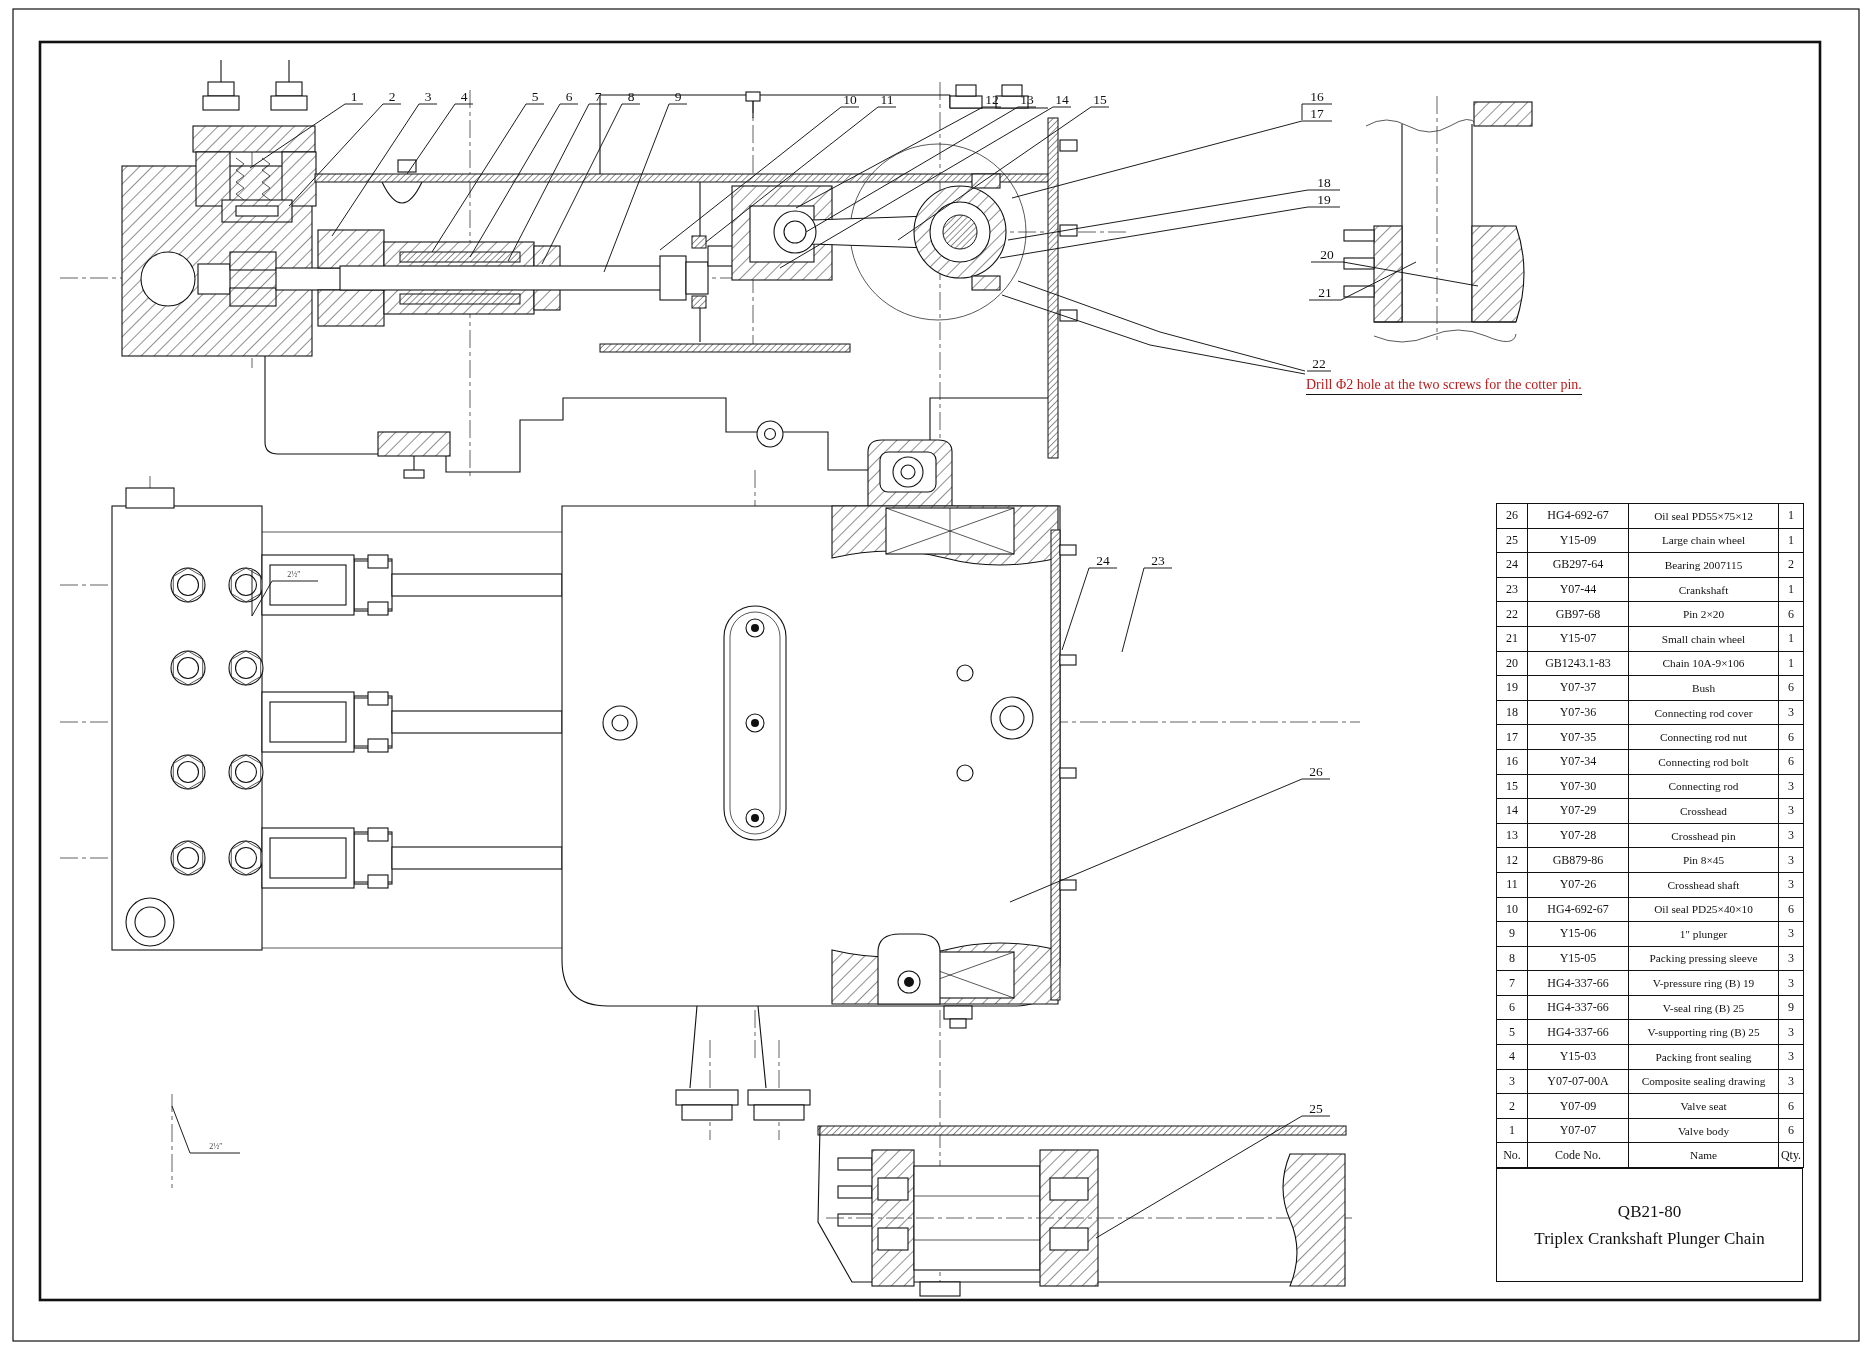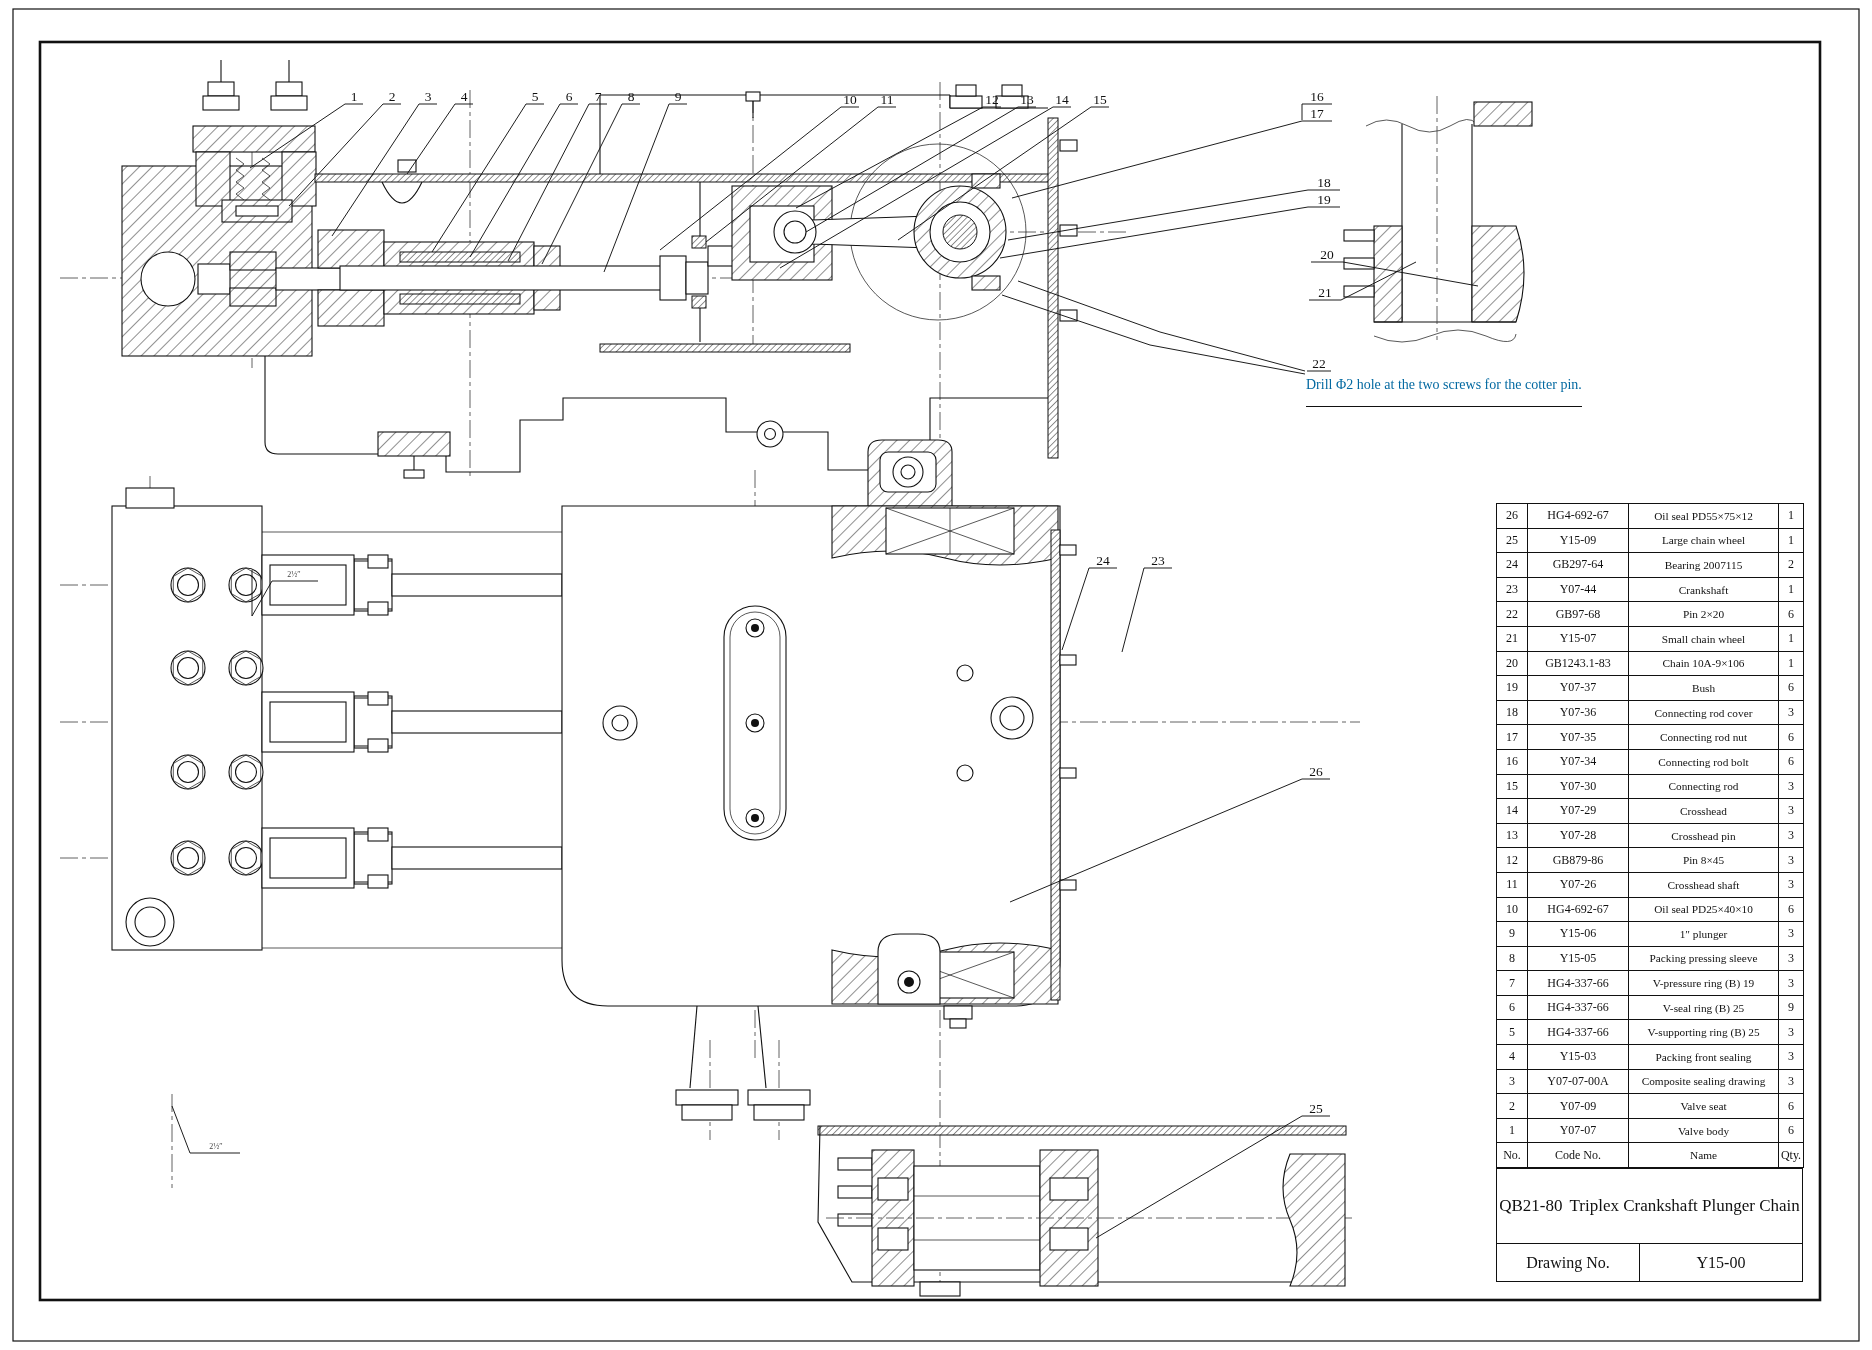--- a/index.html
+++ b/index.html
@@ -21,27 +21,27 @@
   table.parts{position:absolute;left:1496px;top:503px;width:307px;border-collapse:collapse;
         table-layout:fixed;border:1.6px solid #111}
   table.parts td{border:1px solid #111;height:23.6px;text-align:center;font-size:12px;
         padding:0 1px;overflow:hidden;white-space:nowrap;color:#111}
   table.parts td.c2{font-size:11.3px}
   table.parts col.c0{width:31px} table.parts col.c1{width:101px}
   table.parts col.c2{width:150px} table.parts col.c3{width:25px}
 
   .titleblock{position:absolute;left:1496px;top:1168px;width:307px;height:114px;
         border:1.6px solid #111;box-sizing:border-box;display:flex;flex-direction:column;background:#fff}
-  .tb-main{flex:1;display:flex;flex-direction:row;justify-content:center;align-items:center;gap:7px;font-size:17px}
+  .tb-main{flex:1;display:flex;flex-direction:column;justify-content:center;align-items:center;gap:7px;font-size:17px}
   .tb-row{height:37px;border-top:1.3px solid #111;display:flex}
   .tb-row .lab{width:142px;border-right:1.2px solid #111;display:flex;align-items:center;justify-content:center;font-size:16px}
   .tb-row .val{flex:1;display:flex;align-items:center;justify-content:center;font-size:16px}
 
   .note{position:absolute;left:1306px;top:376px;font-size:14px;line-height:17px;
-        border-bottom:1.1px solid #111;padding-bottom:13px;white-space:nowrap;color:#0369a1}
+        border-bottom:1.1px solid #111;padding-bottom:1px;white-space:nowrap;color:#b91c1c}
 </style>
 </head>
 <body>
 
 <div class="page">
 
 <svg class="drawing" width="1872" height="1350" viewBox="0 0 1872 1350">
   <defs>
     <pattern id="hp" width="9" height="9" patternUnits="userSpaceOnUse" patternTransform="rotate(45)">
       <rect width="9" height="9" fill="#fff"></rect>
@@ -512,21 +512,17 @@
           <td class="c3">Qty.</td>
         </tr>
       </tbody>
 </table>
 
 <div class="titleblock">
   <div class="tb-main">
     <div>QB21-80</div>
     <div>Triplex Crankshaft Plunger Chain</div>
   </div>
-  <div class="tb-row">
-    <div class="lab">Drawing No.</div>
-    <div class="val">Y15-00</div>
-  </div>
 </div>
 
 <div class="note">Drill Φ2 hole at the two screws for the cotter pin.</div>
 
 </div>
 
 </body></html>

